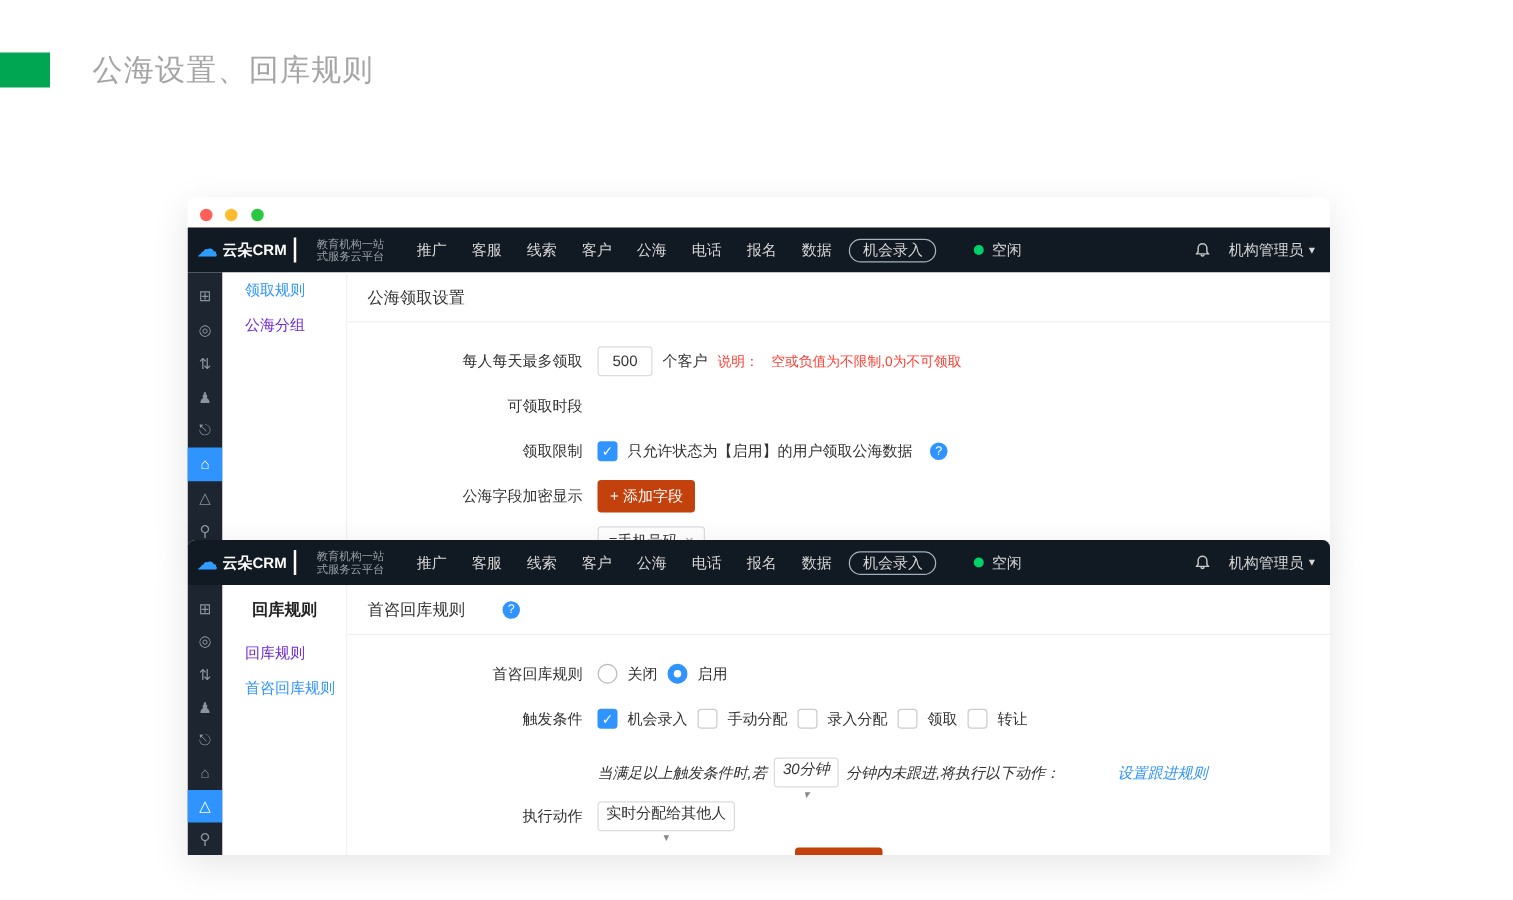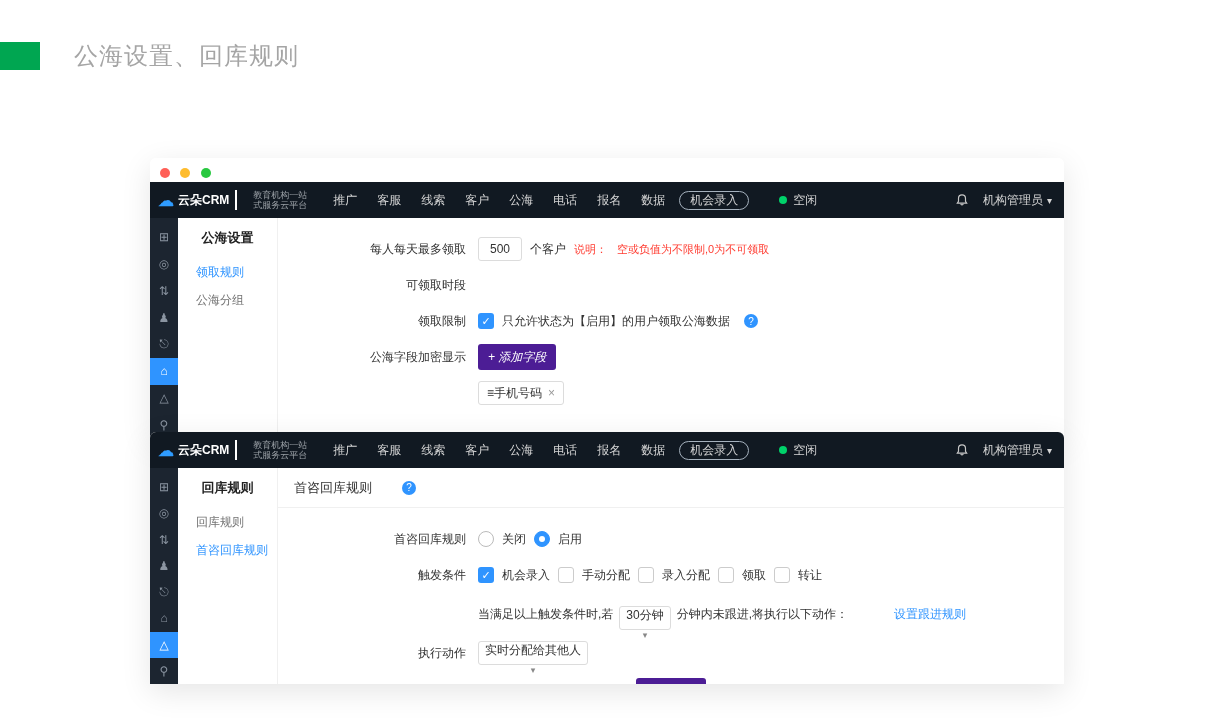--- a/index.html
+++ b/index.html
@@ -33,48 +33,48 @@
   .caret{margin-left:4px;font-size:10px;}
 
   .app-body{display:flex;height:calc(100% - 60px);}
   .win2 .app-body{height:calc(100% - 36px);}
   .iconbar{width:28px;background:#1c2530;display:flex;flex-direction:column;align-items:center;padding-top:6px;}
   .iconbar .ic{width:28px;height:27px;display:flex;align-items:center;justify-content:center;color:#8b95a1;font-size:12px;}
   .iconbar .ic.active{background:#2f94ff;color:#fff;}
 
   .sidebar{width:100px;background:#fff;border-right:1px solid #f0f0f0;}
   .side-title{height:40px;display:flex;align-items:center;justify-content:center;font-weight:700;font-size:13px;color:#222;}
-  .side-item{height:28px;display:flex;align-items:center;padding-left:18px;font-size:12px;color:#737373;cursor:pointer;}
+  .side-item{height:28px;display:flex;align-items:center;padding-left:18px;font-size:12px;color:#6d28d9;cursor:pointer;}
   .side-item.active{color:#2f94ff;}
 
   .content{flex:1;background:#fff;font-size:12px;color:#333;overflow:hidden;}
   .content-head{height:40px;border-bottom:1px solid #f0f0f0;display:flex;align-items:center;padding-left:16px;font-size:13px;}
   .form{padding:16px 0 0 0;}
   .form-row{display:flex;align-items:center;min-height:30px;margin-bottom:6px;}
   .form-label{width:200px;text-align:right;padding-right:12px;color:#333;}
   .form-body{display:flex;align-items:center;gap:8px;flex-wrap:wrap;}
   .input{border:1px solid #dcdcdc;border-radius:3px;height:24px;padding:0 6px;font-size:12px;color:#333;background:#fff;}
   .input.num{width:44px;text-align:center;}
   .input.time{width:62px;color:#b8b8b8;}
   .hint{color:#ff3b30;font-size:11px;}
   .hint-label{color:#ff3b30;font-size:11px;margin-right:2px;}
   .chk{width:16px;height:16px;border-radius:3px;display:inline-flex;align-items:center;justify-content:center;background:#2f94ff;color:#fff;font-size:11px;}
   .chk.empty{background:#fff;border:1px solid #ccc;}
   .q{width:14px;height:14px;border-radius:50%;background:#2f94ff;color:#fff;display:inline-flex;align-items:center;justify-content:center;font-size:10px;margin-left:6px;}
-  .btn-blue{background:#4c1d95;color:#fff;border:none;border-radius:3px;height:26px;padding:0 10px;font-size:12px;cursor:pointer;font-style:italic;}
+  .btn-blue{background:#c2410c;color:#fff;border:none;border-radius:3px;height:26px;padding:0 10px;font-size:12px;cursor:pointer;}
   .btn-blue.save{height:32px;padding:0 22px;font-size:13px;}
   .tag{border:1px solid #dcdcdc;border-radius:3px;height:24px;padding:0 8px;display:inline-flex;align-items:center;font-size:12px;}
   .tag .close{margin-left:6px;color:#999;cursor:pointer;}
   .radio{width:16px;height:16px;border-radius:50%;border:1px solid #bbb;display:inline-flex;align-items:center;justify-content:center;}
   .radio.checked{border-color:#2f94ff;background:#2f94ff;}
   .radio.checked::after{content:"";width:6px;height:6px;border-radius:50%;background:#fff;}
   .select{border:1px solid #dcdcdc;border-radius:3px;height:24px;padding:0 6px;display:inline-flex;align-items:center;font-size:12px;gap:6px;flex-direction:column;}
   .caret-dn{font-size:9px;color:#888;}
   .link{color:#2f94ff;cursor:pointer;}
-  .row-note{margin-left:200px;display:flex;gap:6px;margin-top:16px;margin-bottom:8px;flex-wrap:wrap;}
+  .row-note{margin-left:200px;display:flex;align-items:center;gap:6px;margin-top:16px;margin-bottom:8px;flex-wrap:wrap;font-style:italic;}
 </style>
 </head>
 <body>
 
 <div class="slide-header">
   <div class="green-bar"></div>
   <div class="title-sub">公海设置、回库规则</div>
 </div>
 
 <div class="window win1">
@@ -123,25 +123,25 @@
       <div class="ic">⊞</div>
       <div class="ic">◎</div>
       <div class="ic">⇅</div>
       <div class="ic">♟</div>
       <div class="ic">⎋</div>
       <div class="ic active">⌂</div>
       <div class="ic">△</div>
       <div class="ic">⚲</div>
     </div>
     <div class="sidebar">
-      <div class="side-title">公海设置</div>
       <div class="side-item active">领取规则</div>
       <div class="side-item">公海分组</div>
     </div>
     <div class="content">
+      <div class="content-head">公海领取设置</div>
       <div class="form">
         <div class="form-row">
           <div class="form-label">每人每天最多领取</div>
           <div class="form-body">
             <input class="input num" value="500" style="">
             <span>个客户</span>
             <span class="hint-label">说明：</span>
             <span class="hint">空或负值为不限制,0为不可领取</span>
           </div>
         </div>

